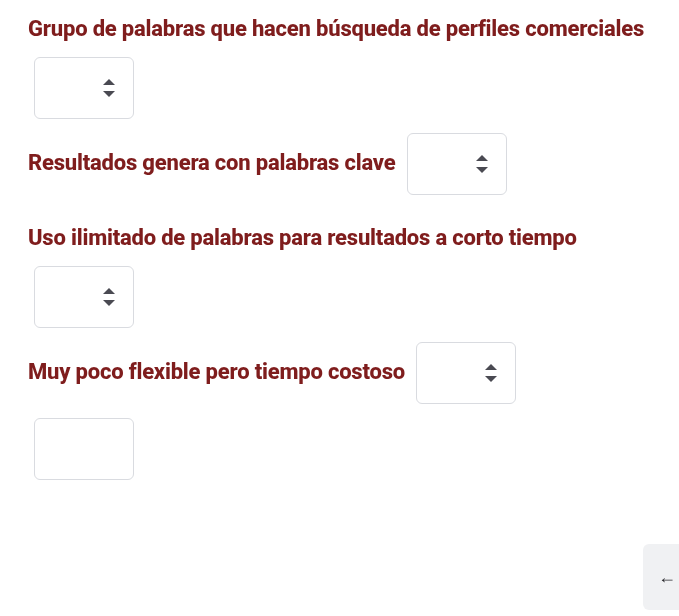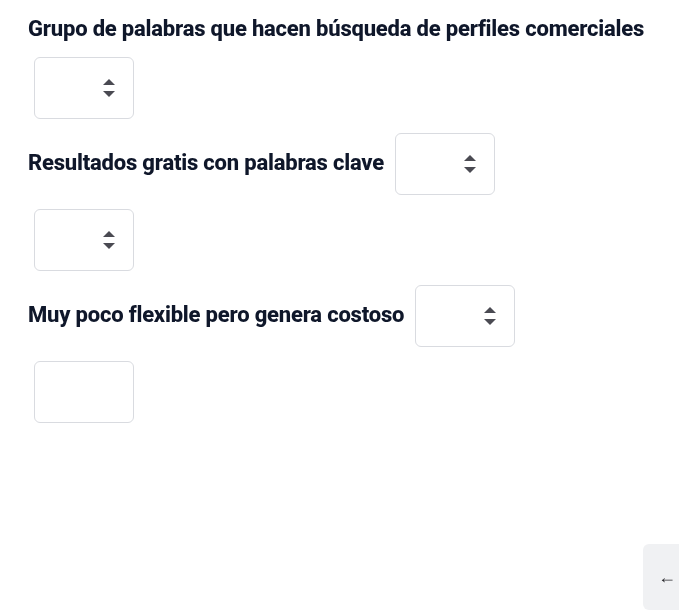--- a/index.html
+++ b/index.html
@@ -15,21 +15,21 @@
     height: 616px;
     overflow: hidden;
     position: relative;
   }
   .form-container {
     padding: 0 28px 0 28px;
   }
   .form-row {
     font-size: 22px;
     font-weight: 800;
-    color: #0f172a;
+    color: #7f1d1d;
     line-height: 2.6;
     letter-spacing: -0.2px;
     margin-bottom: 14px;
   }
   .form-row .label-text {
     display: inline;
   }
   .select-wrap {
     display: inline-block;
     vertical-align: middle;
@@ -101,45 +101,46 @@
       <span class="select-box">
         <span class="caret-stack">
           <span class="caret-up"></span>
             <span class="caret-down"></span>
         </span>
       </span>
     </span>
   </div>
 
   <div class="form-row">
-    <span class="label-text">Resultados gratis con palabras clave</span>
+    <span class="label-text">Resultados genera con palabras clave</span>
     <span class="select-wrap">
       <span class="select-box">
         <span class="caret-stack">
           <span class="caret-up"></span>
             <span class="caret-down"></span>
         </span>
       </span>
     </span>
   </div>
 
 
   <div class="form-row">
+    <span class="label-text">Uso ilimitado de palabras para resultados a corto tiempo</span>
     <span class="select-wrap">
       <span class="select-box">
         <span class="caret-stack">
           <span class="caret-up"></span>
             <span class="caret-down"></span>
         </span>
       </span>
     </span>
   </div>
 
   <div class="form-row">
-    <span class="label-text">Muy poco flexible pero genera costoso</span>
+    <span class="label-text">Muy poco flexible pero tiempo costoso</span>
     <span class="select-wrap">
       <span class="select-box">
         <span class="caret-stack">
           <span class="caret-up"></span>
             <span class="caret-down"></span>
         </span>
       </span>
     </span>
   </div>
 

